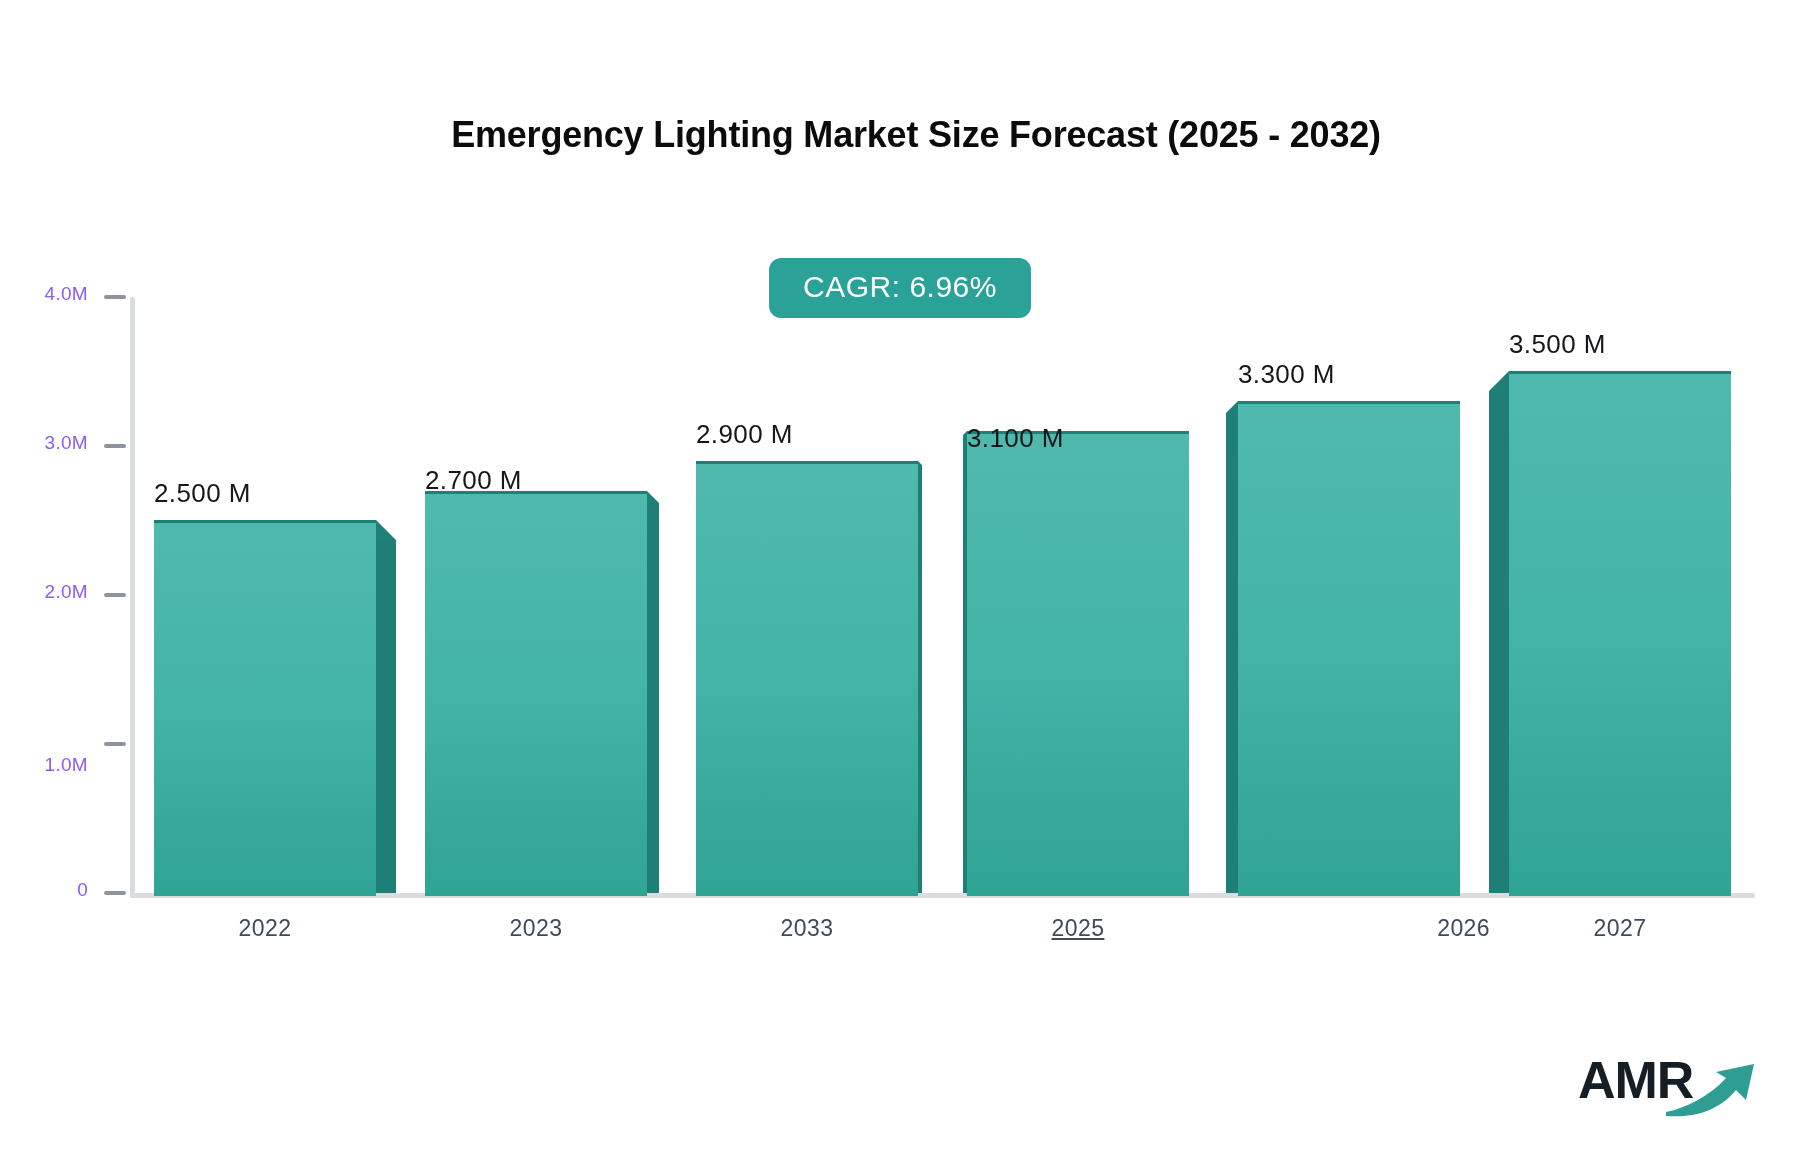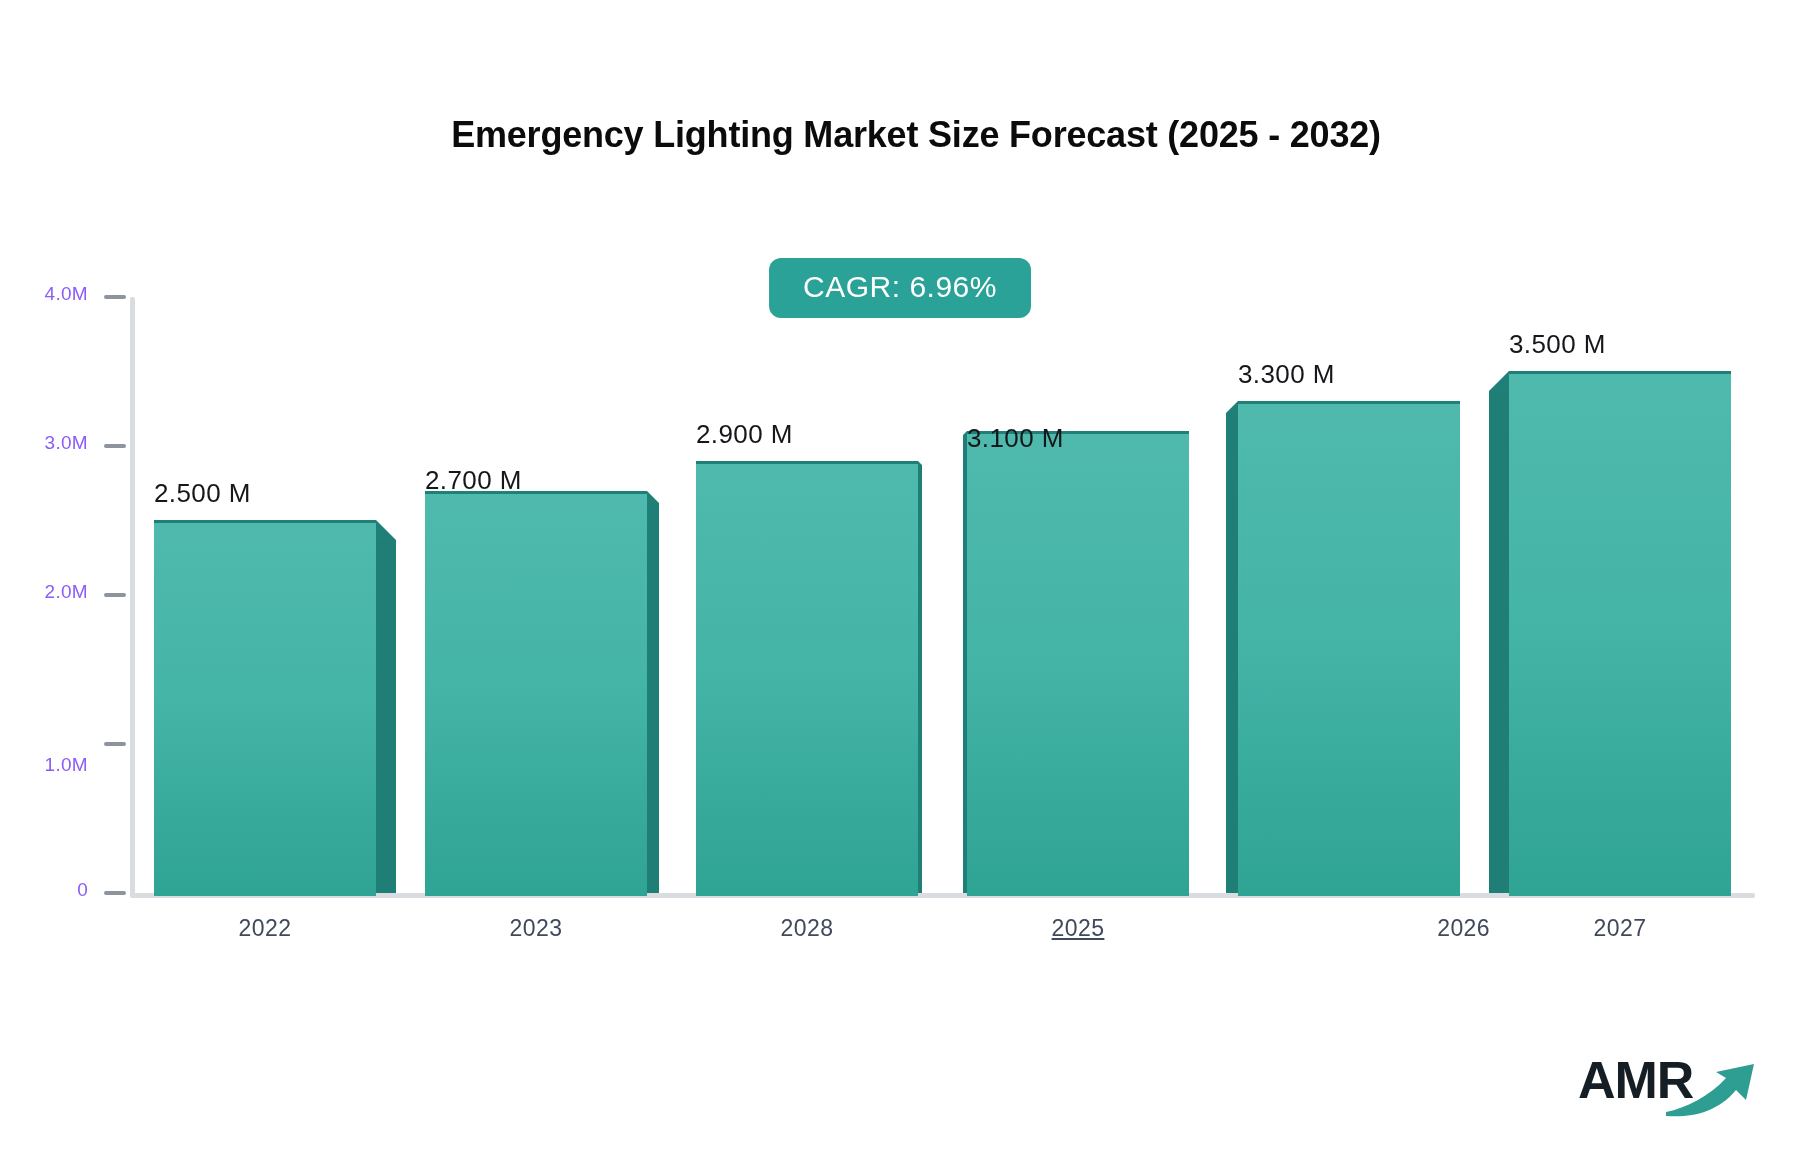--- a/index.html
+++ b/index.html
@@ -242,21 +242,21 @@
         <div>
           <div class="bar-side-left" style="left: 1489px; top: 391px; width: 20px; height: 502px;"></div>
           <div class="bar-chamfer-left" style="left: 1489px; top: 371px; width: 20px; height: 20px; clip-path: polygon(100% 0px, 100% 100%, 0px 100%);"></div>
           <div class="bar" style="left: 1509px; top: 371px; width: 222px; height: 522px;"></div>
         </div>
         <div class="bar-value" style="left: 1509px; width: 222px; top: 329px;">3.500 M</div>
       </div>
     <div id="xlabels-group">
         <div class="x-label" style="left: 154px; width: 222px;">2022</div>
         <div class="x-label" style="left: 425px; width: 222px;">2023</div>
-        <div class="x-label" style="left: 696px; width: 222px;">2028</div>
+        <div class="x-label" style="left: 696px; width: 222px;">2033</div>
         <div class="x-label" style="left: 967px; width: 222px; text-decoration: underline;">2025</div>
         <div class="x-label" style="left: 1268px; width: 222px; text-align: right;">2026</div>
         <div class="x-label" style="left: 1509px; width: 222px;">2027</div>
       </div>
 
   </div>
 
   <div class="logo">
     <div class="logo-text">AMR</div>
     <svg class="logo-arrow" viewBox="0 0 96 56">

